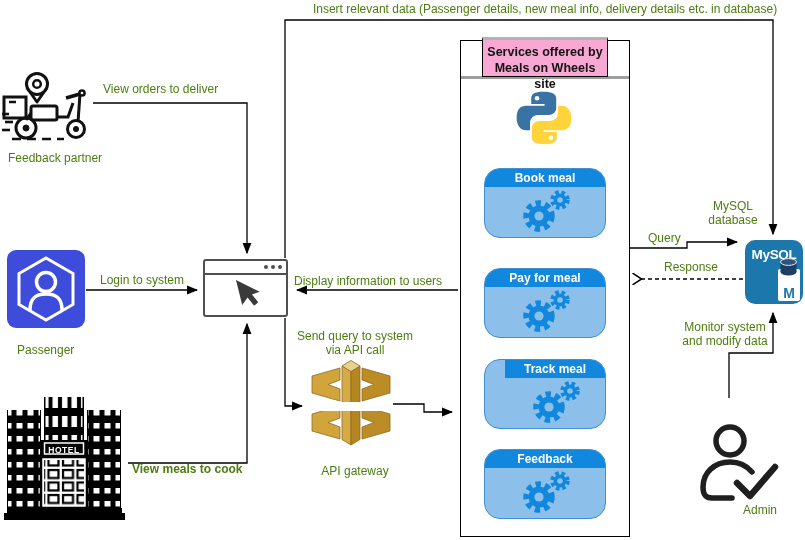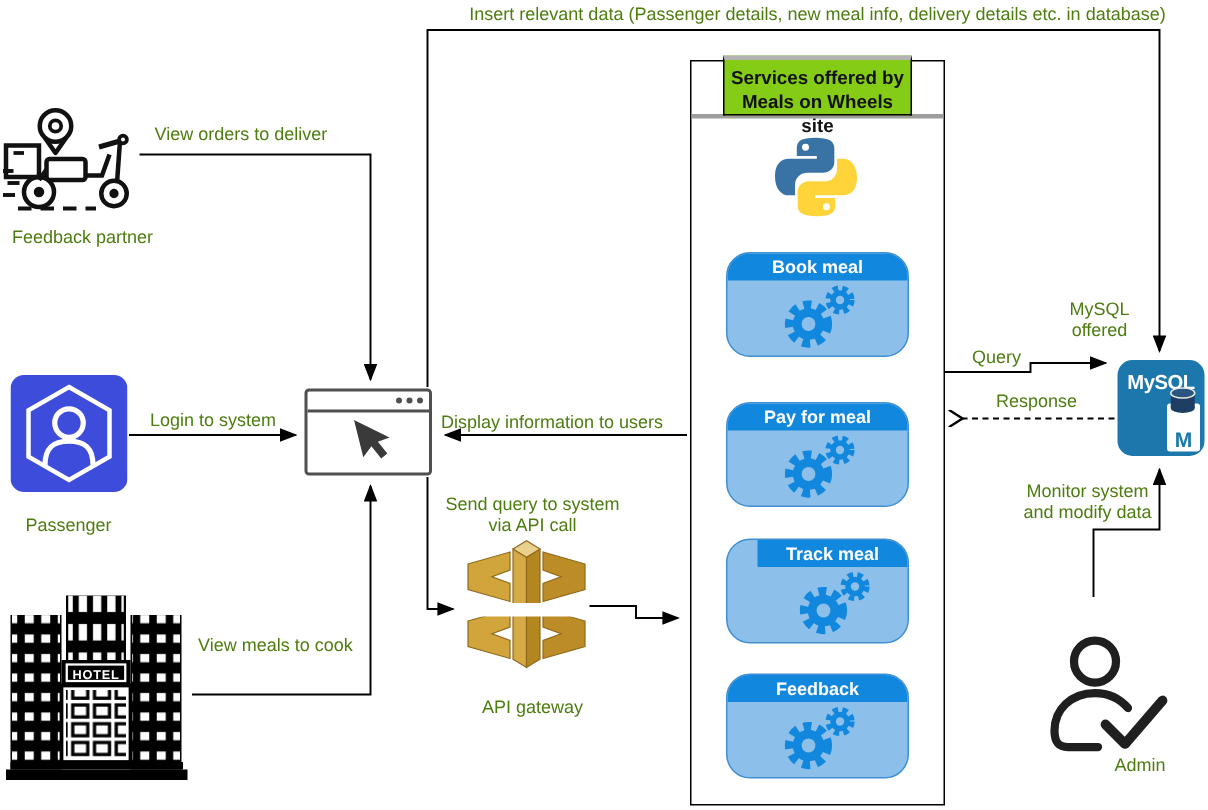--- a/index.html
+++ b/index.html
@@ -15,21 +15,21 @@
            border-radius:3px;background:#fff;box-sizing:border-box;}
   #browser .bar{height:12px;border-bottom:2.5px solid #4f4f4f;display:flex;
                 justify-content:flex-end;align-items:center;padding-right:4px;gap:3px;}
   #browser .dot{width:4px;height:4px;border-radius:50%;background:#4f4f4f;}
 
   
   #services-box{left:460px;top:40px;width:170px;height:497px;border:1.6px solid #000;
                 background:#fff;box-sizing:border-box;}
   #services-divider{position:absolute;left:461px;top:76px;width:168px;height:3px;
                     background:#9e9e9e;z-index:3;}
-  #services-title{left:482px;top:37px;width:126px;height:40px;background:#84cc16;
+  #services-title{left:482px;top:37px;width:126px;height:40px;background:#f9a8d4;
                   border:1px solid #000;border-top:3px solid #b3b3b3;z-index:4;
                   font-weight:bold;font-size:12.5px;text-align:center;line-height:16px;
                   padding-top:4px;box-sizing:border-box;}
 
   
   .svc{position:absolute;left:484px;width:122px;height:70px;border:1px solid #3f8fd2;
        border-radius:16px;background:#8CC0EA;box-sizing:border-box;z-index:4;overflow:hidden;}
   .svc-h{height:18px;background:#1287DE;color:#fff;font-weight:bold;font-size:12px;
          text-align:center;line-height:18px;}
   .svc-b{height:50px;display:flex;align-items:center;justify-content:center;}
@@ -71,30 +71,30 @@
       <path d="M743,279 L641,279" stroke-dasharray="4 3" marker-end="url(#arrOpen)"></path>
       <path d="M729,398 L729,353 L773,353 L773,313" marker-end="url(#arr)"></path>
     </g>
   </svg>
 
   <div class="lbl center" style="left:290px;top:2px;width:510px;">Insert relevant data (Passenger details, new meal info, delivery details etc. in database)</div>
   <div class="lbl" style="left:103px;top:82px;">View orders to deliver</div>
   <div class="lbl" style="left:8px;top:151px;">Feedback partner</div>
   <div class="lbl" style="left:100px;top:273px;">Login to system</div>
   <div class="lbl" style="left:17px;top:343px;">Passenger</div>
-  <div class="lbl" style="left:132px;top:423px;">View meals to cook</div>
+  <div class="lbl" style="left:132px;top:462px;font-weight:bold;">View meals to cook</div>
   <div class="lbl" style="left:294px;top:274px;">Display information to users</div>
   <div class="lbl center" style="left:292px;top:329px;width:126px;">
     <div>Send query to system</div>
     <div>via API call</div>
   </div>
   <div class="lbl center" style="left:312px;top:464px;width:86px;">API gateway</div>
   <div class="lbl center" style="left:693px;top:199px;width:80px;">
     <div>MySQL</div>
-    <div>offered</div>
+    <div>database</div>
   </div>
   <div class="lbl" style="left:648px;top:231px;">Query</div>
   <div class="lbl" style="left:664px;top:260px;">Response</div>
   <div class="lbl center" style="left:680px;top:320px;width:90px;">
     <div>Monitor system</div>
     <div>and modify data</div>
   </div>
   <div class="lbl" style="left:743px;top:503px;">Admin</div>
 
   <svg class="node" style="left:2px;top:70px;" width="96" height="76" viewBox="0 0 96 76">

